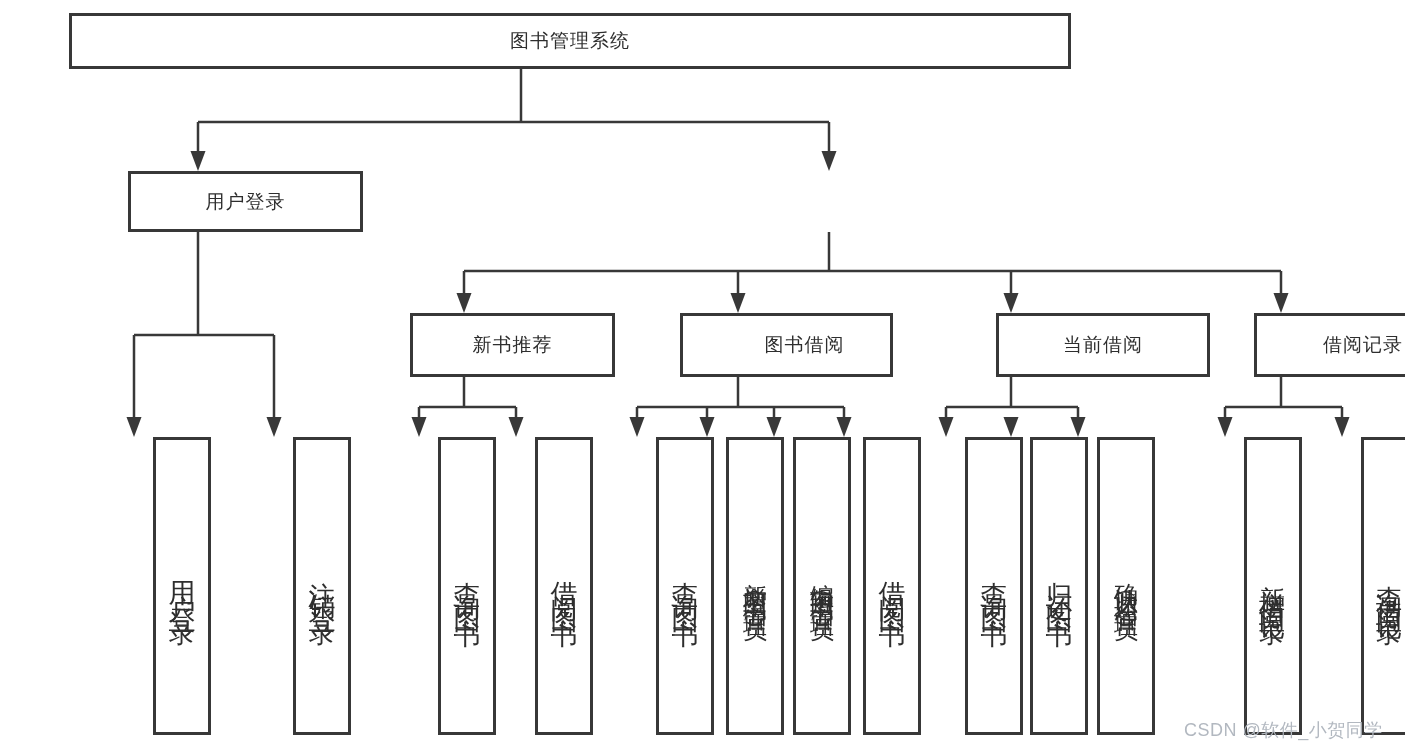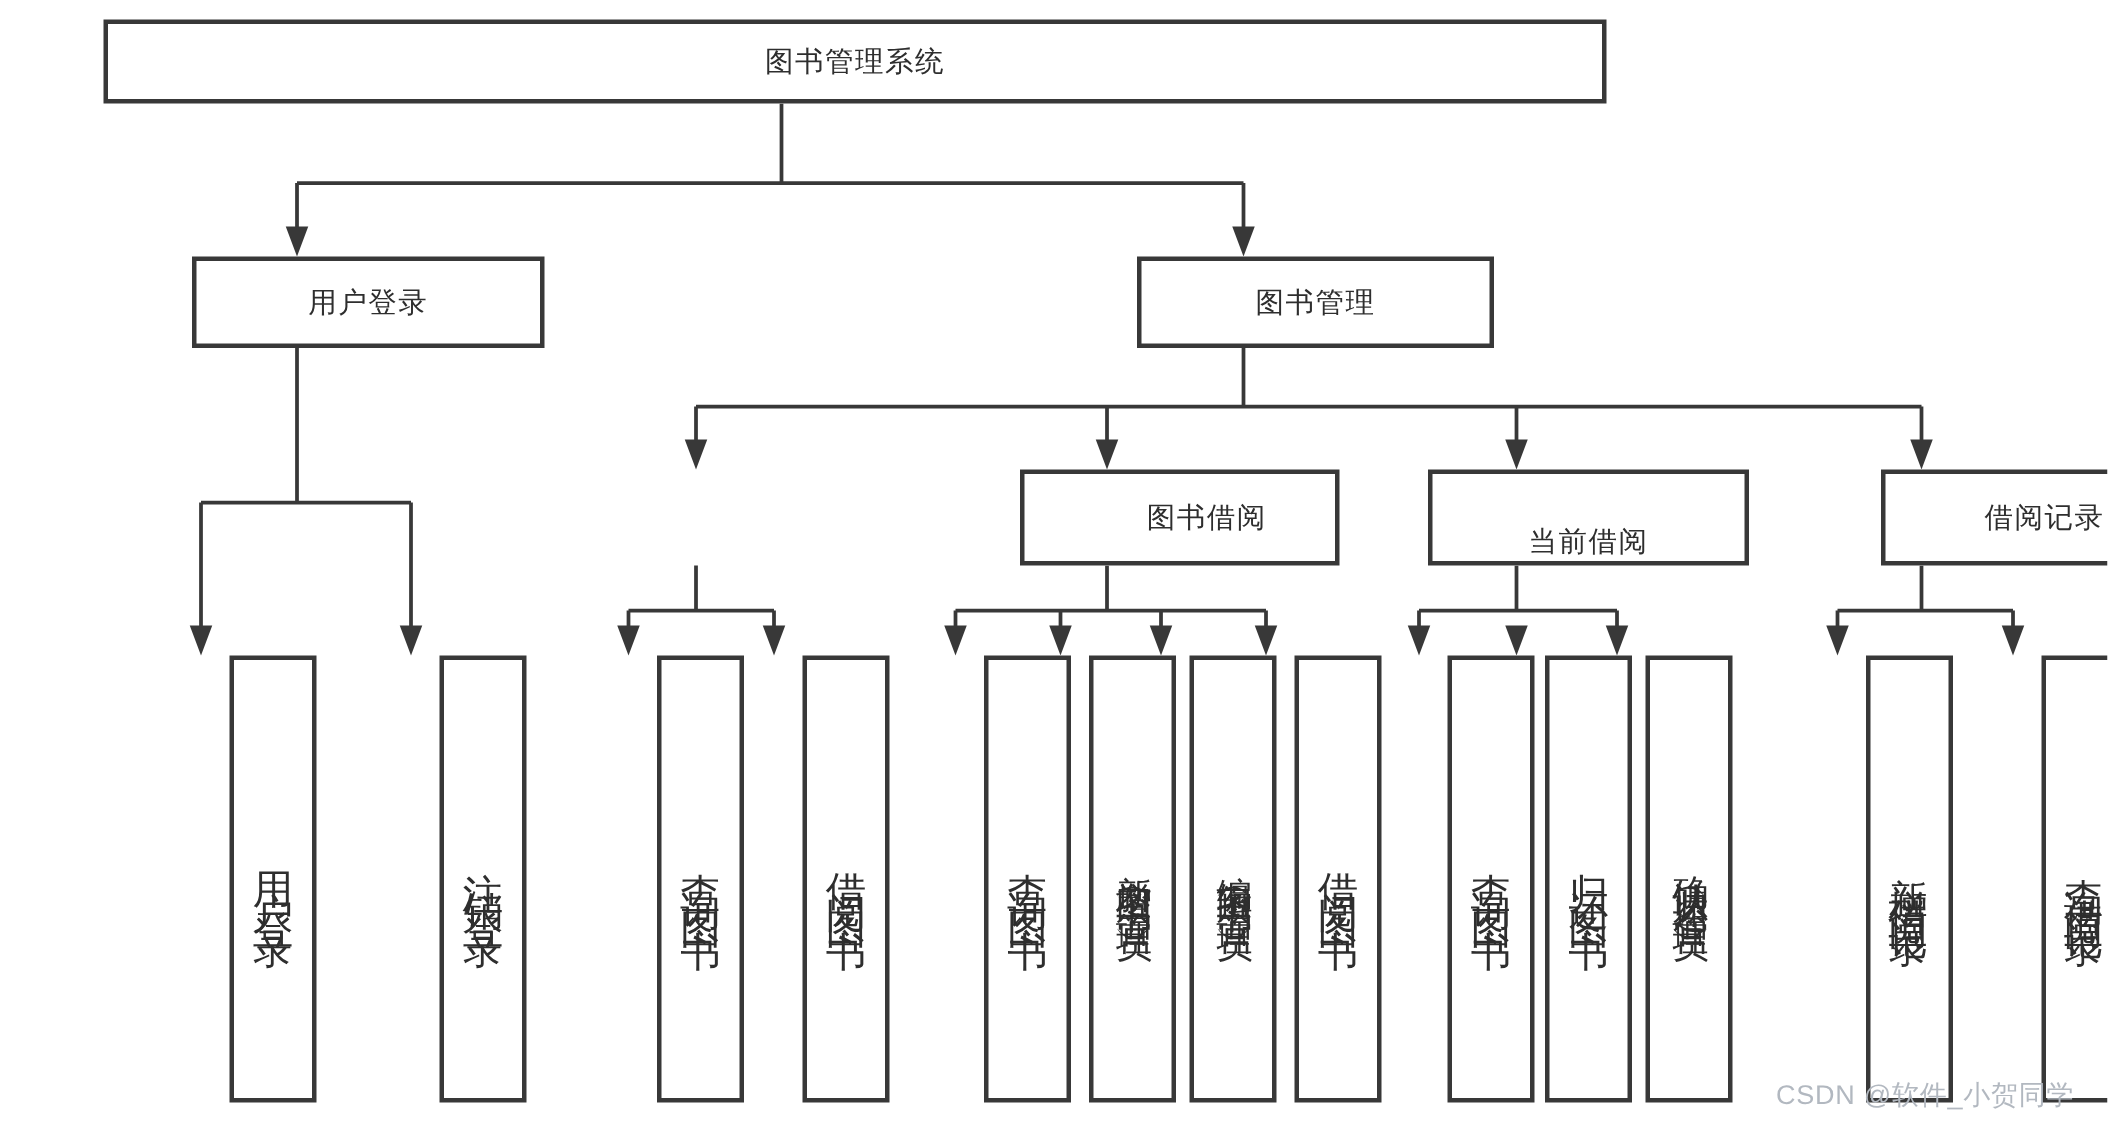--- a/index.html
+++ b/index.html
@@ -29,21 +29,21 @@
     text-align: center;
     margin-left: 48px;
   }
   .hnode { font-size: 19px; letter-spacing: 1px; }
   .root  { left: 21px;  top: 13px;  width: 1002px; height: 56px; }
   .l2a   { left: 80px;  top: 171px; width: 235px;  height: 61px; }
   .l2b   { left: 710px; top: 171px; width: 238px;  height: 61px; }
   .l3    { top: 313px; height: 64px; }
   .l3a   { left: 362px;  width: 205px; }
   .l3b   { left: 632px;  width: 213px; padding-left: 36px; }
-  .l3c   { left: 904px;  width: 214px; align-items: flex-end; }
+  .l3c   { left: 948px;  width: 214px; }
   .l3d   { left: 1206px; width: 218px; }
   .leaf  { top: 437px; width: 58px; height: 298px; }
   .leaf span {
     writing-mode: vertical-rl;
     text-orientation: mixed;
     white-space: nowrap;
   }
   .t4 span { font-size: 27px; letter-spacing: 13px; }
   .t6 span { font-size: 26px; letter-spacing: 7px; }
   .t9 span { font-size: 24px; letter-spacing: 5px; }
@@ -111,24 +111,24 @@
     </g>
   </svg>
 
   <div class="node hnode root">
     <span>图书管理系统</span>
   </div>
 
   <div class="node hnode l2a">
     <span>用户登录</span>
   </div>
-  <div class="node hnode l2b">
-    <span>图书管理</span>
+
+  <div class="node hnode l3 l3a">
+    <span>新书推荐</span>
   </div>
-
   <div class="node hnode l3 l3b">
     <span>图书借阅</span>
   </div>
   <div class="node hnode l3 l3c">
     <span>当前借阅</span>
   </div>
   <div class="node hnode l3 l3d">
     <span>借阅记录</span>
   </div>
 

